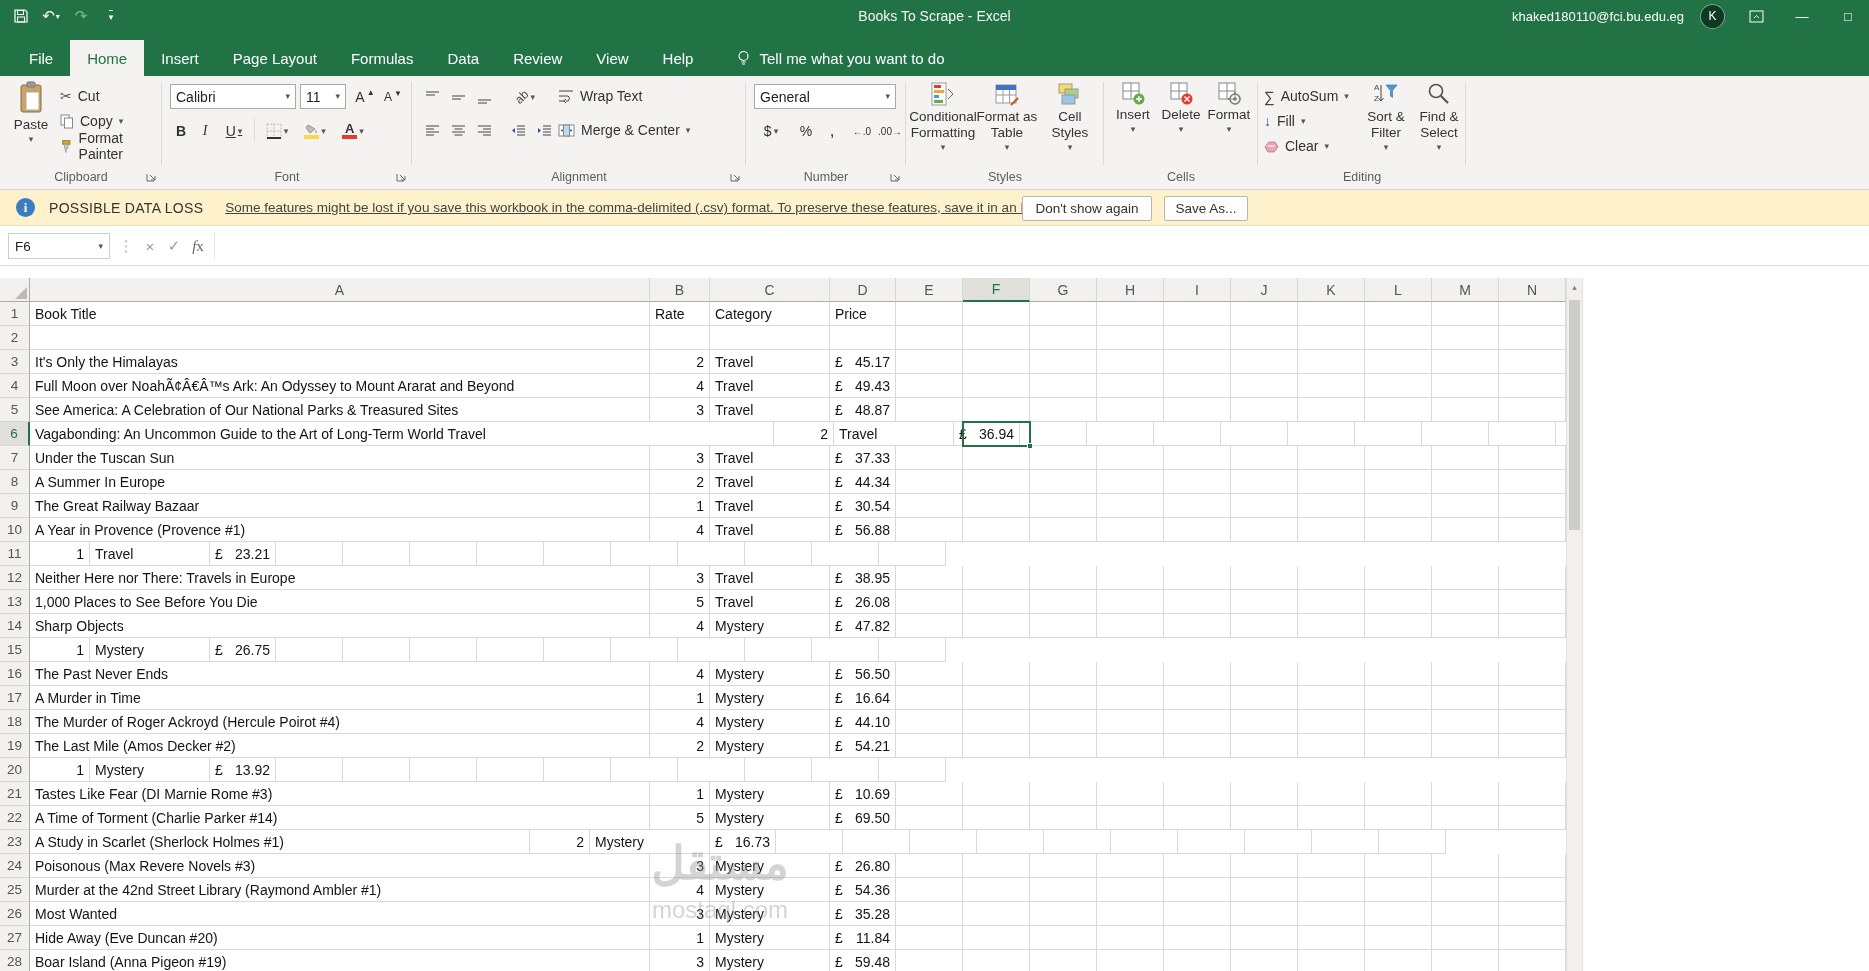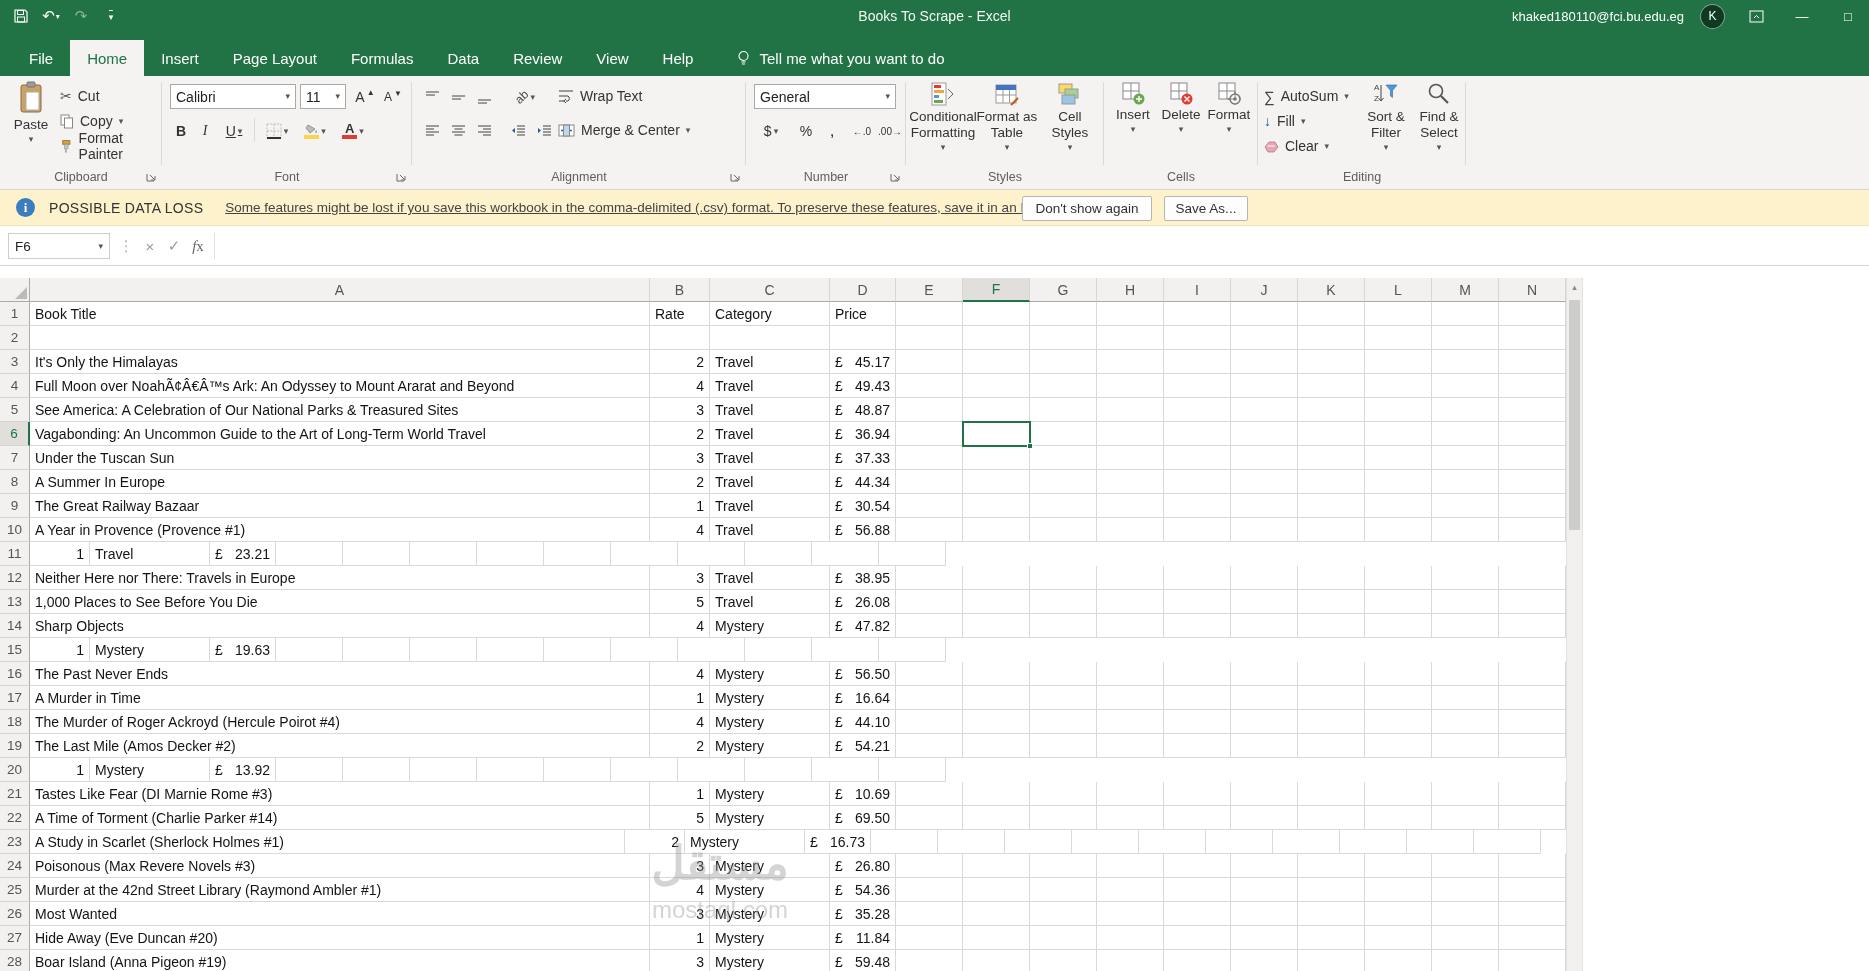--- a/index.html
+++ b/index.html
@@ -578,21 +578,21 @@
         <div class="cell" style="width: 67px;"></div>
         <div class="cell" style="width: 67px;"></div>
         <div class="cell" style="width: 67px;"></div>
         <div class="cell" style="width: 67px;"></div>
         <div class="cell" style="width: 67px;"></div>
         <div class="cell" style="width: 67px;"></div>
         <div class="cell" style="width: 67px;"></div>
       </div>
       <div class="row">
         <div class="rowhdr sel">6</div>
-        <div class="cell" style="width: 620px; text-align: right;">Vagabonding: An Uncommon Guide to the Art of Long-Term World Travel</div>
+        <div class="cell" style="width: 744px; text-align: right;">Vagabonding: An Uncommon Guide to the Art of Long-Term World Travel</div>
         <div class="cell num" style="width: 60px;">2</div>
         <div class="cell" style="width: 120px;">Travel</div>
         <div class="cell acct" style="width: 66px;">
           <span>£</span>
           <span>36.94</span>
         </div>
         <div class="cell" style="width: 67px;"></div>
         <div class="cell" style="width: 67px;"></div>
         <div class="cell" style="width: 67px;"></div>
         <div class="cell" style="width: 67px;"></div>
@@ -761,21 +761,21 @@
         <div class="cell" style="width: 67px;"></div>
         <div class="cell" style="width: 67px;"></div>
         <div class="cell" style="width: 67px;"></div>
       </div>
       <div class="row">
         <div class="rowhdr">15</div>
         <div class="cell num" style="width: 60px;">1</div>
         <div class="cell" style="width: 120px;">Mystery</div>
         <div class="cell acct" style="width: 66px;">
           <span>£</span>
-          <span>19.63</span>
+          <span>26.75</span>
         </div>
         <div class="cell" style="width: 67px;"></div>
         <div class="cell" style="width: 67px;"></div>
         <div class="cell" style="width: 67px;"></div>
         <div class="cell" style="width: 67px;"></div>
         <div class="cell" style="width: 67px;"></div>
         <div class="cell" style="width: 67px;"></div>
         <div class="cell" style="width: 67px;"></div>
         <div class="cell" style="width: 67px;"></div>
         <div class="cell" style="width: 67px;"></div>
@@ -915,21 +915,21 @@
         <div class="cell" style="width: 67px;"></div>
         <div class="cell" style="width: 67px;"></div>
         <div class="cell" style="width: 67px;"></div>
         <div class="cell" style="width: 67px;"></div>
         <div class="cell" style="width: 67px;"></div>
         <div class="cell" style="width: 67px;"></div>
         <div class="cell" style="width: 67px;"></div>
       </div>
       <div class="row">
         <div class="rowhdr">23</div>
-        <div class="cell" style="width: 595px;">A Study in Scarlet (Sherlock Holmes #1)</div>
+        <div class="cell" style="width: 500px;">A Study in Scarlet (Sherlock Holmes #1)</div>
         <div class="cell num" style="width: 60px;">2</div>
         <div class="cell" style="width: 120px;">Mystery</div>
         <div class="cell acct" style="width: 66px;">
           <span>£</span>
           <span>16.73</span>
         </div>
         <div class="cell" style="width: 67px;"></div>
         <div class="cell" style="width: 67px;"></div>
         <div class="cell" style="width: 67px;"></div>
         <div class="cell" style="width: 67px;"></div>

